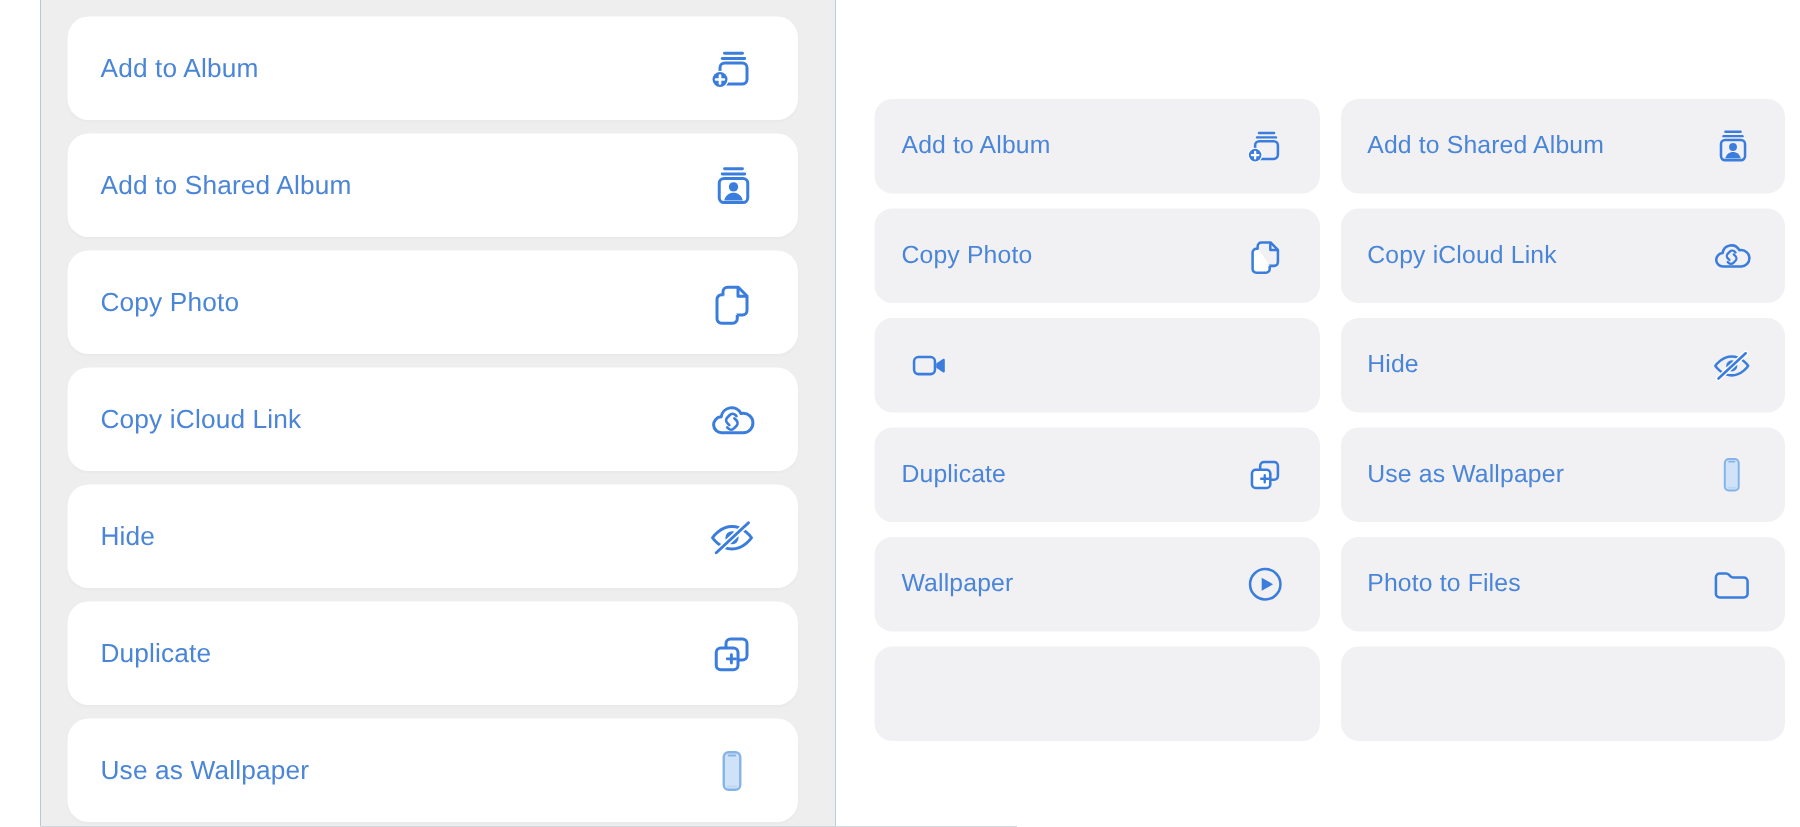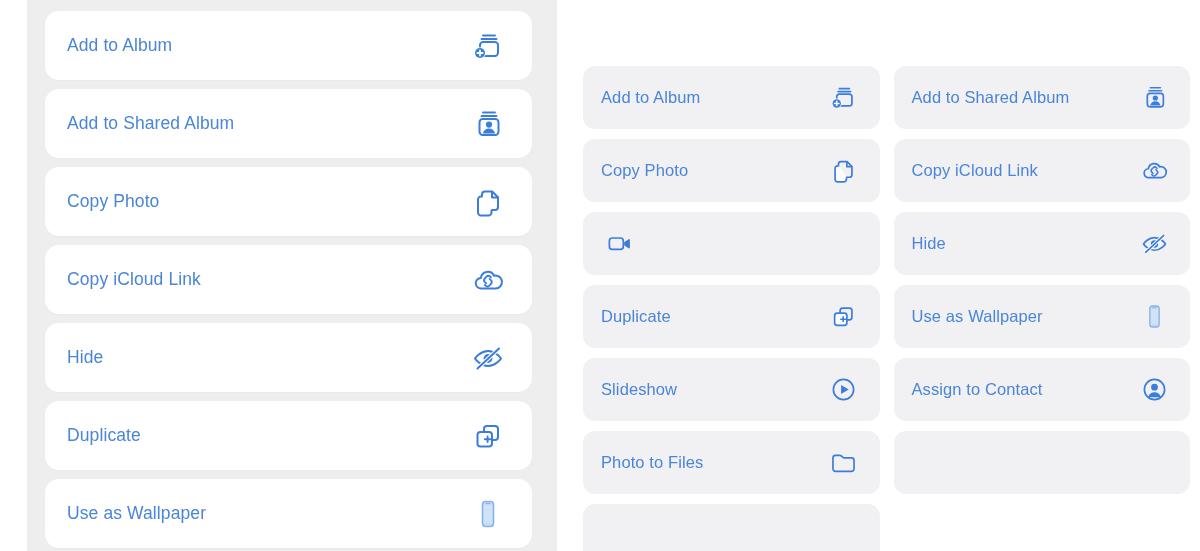--- a/index.html
+++ b/index.html
@@ -272,35 +272,25 @@
           <span class="lbl">Use as Wallpaper</span>
           <span class="ico">
             <svg width="27" height="27" viewBox="0 0 32 32" fill="none">
               <rect x="10.5" y="3.5" width="11" height="25" rx="3.2" fill="#cfe2f7" stroke="#86b3e8" stroke-width="1.6"></rect>
               <path d="M13.8 5.6h4.4" stroke="#86b3e8" stroke-width="1.3" stroke-linecap="round"></path>
               <path d="M13.2 26.3h5.6" stroke="#b9d6f2" stroke-width="1.2" stroke-linecap="round"></path>
             </svg>
           </span>
         </div>
         <div class="rrow">
-          <span class="lbl">Slideshow</span>
+          <span class="lbl">Wallpaper</span>
           <span class="ico">
             <svg width="27" height="27" viewBox="0 0 32 32" fill="none">
               <circle cx="16" cy="16" r="12" stroke="#3b7ddd" stroke-width="2"></circle>
               <path d="M13.2 10.8l9 5.2-9 5.2z" fill="#3b7ddd"></path>
-            </svg>
-          </span>
-        </div>
-        <div class="rrow">
-          <span class="lbl">Assign to Contact</span>
-          <span class="ico">
-            <svg width="27" height="27" viewBox="0 0 32 32" fill="none">
-              <circle cx="16" cy="16" r="12" stroke="#3b7ddd" stroke-width="2"></circle>
-              <circle cx="16" cy="13.2" r="4" fill="#3b7ddd"></circle>
-              <path d="M8.4 25.3c1.1-4 4-6 7.6-6s6.5 2 7.6 6z" fill="#3b7ddd"></path>
             </svg>
           </span>
         </div>
         <div class="rrow">
           <span class="lbl">Photo to Files</span>
           <span class="ico">
             <svg width="27" height="27" viewBox="0 0 32 32" fill="none">
               <path d="M3.5 10.5a3 3 0 0 1 3-3h5.1c.8 0 1.5.3 2.1.9l1.3 1.3a3 3 0 0 0 2.1.9h8.4a3 3 0 0 1 3 3v9.9a3 3 0 0 1-3 3H6.5a3 3 0 0 1-3-3z" stroke="#3b7ddd" stroke-width="2" stroke-linejoin="round"></path>
             </svg>
           </span>

